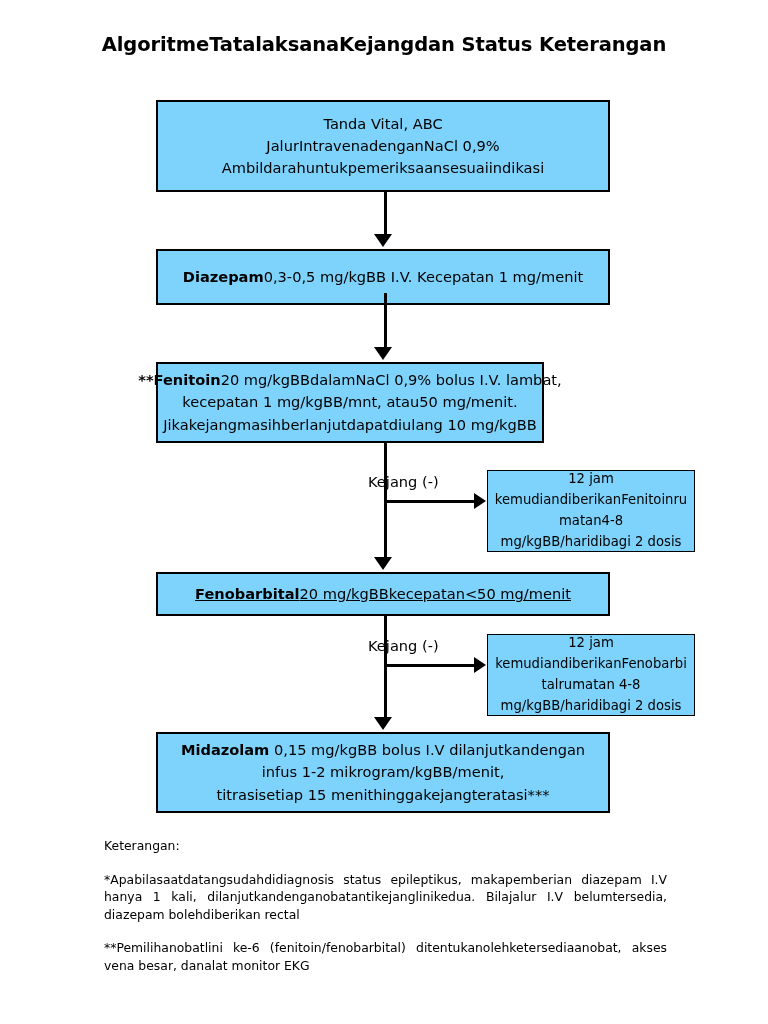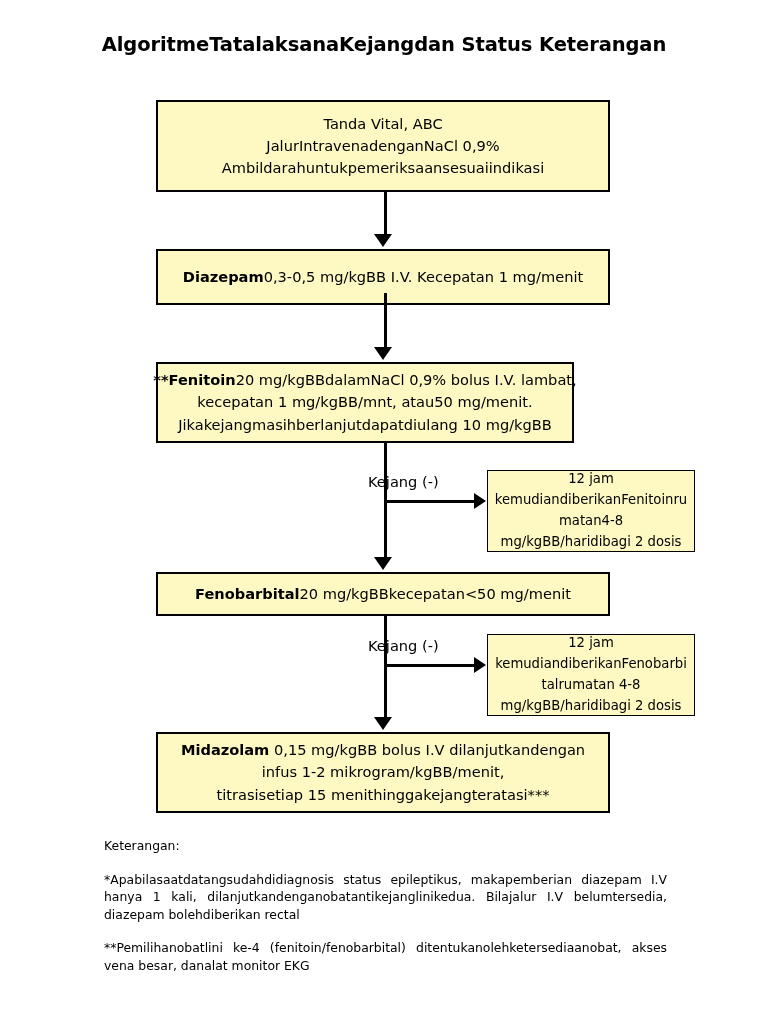--- a/index.html
+++ b/index.html
@@ -32,40 +32,40 @@
     font-size: 19.5px;
     font-weight: bold;
     letter-spacing: -0.1px;
   }
 
   
   .box {
     position: absolute;
     box-sizing: border-box;
     border: 2.6px solid #000;
-    background: #fef9c3;
+    background: #7dd3fc;
     display: flex;
     flex-direction: column;
     align-items: center;
     justify-content: center;
     text-align: center;
     font-size: 14.6px;
     line-height: 1.52;
   }
   .box.thin {
     border-width: 1.9px;
   }
   .box .ln { display: block; white-space: nowrap; }
   .box b { font-weight: bold; }
 
   
   #box-initial   { left: 156px; top: 100px;  width: 454px; height: 92px; }
   #box-diazepam  { left: 156px; top: 249px;  width: 454px; height: 56px; }
-  #box-fenitoin  { left: 156px; top: 362px;  width: 418px; height: 81px; }
-  #box-fenobarb  { left: 156px; top: 572px;  width: 454px; height: 44px; }
+  #box-fenitoin  { left: 156px; top: 362px;  width: 388px; height: 81px; }
+  #box-fenobarb  { left: 156px; top: 572px;  width: 454px; height: 44px; text-decoration: underline; }
   #box-midazolam { left: 156px; top: 732px;  width: 454px; height: 81px; }
 
   
   #box-side-fenitoin  { left: 487px; top: 470px; width: 208px; height: 82px;
                         font-size: 13.2px; line-height: 1.58; }
   #box-side-fenobarb  { left: 487px; top: 634px; width: 208px; height: 82px;
                         font-size: 13.2px; line-height: 1.58; }
   #box-side-fenitoin .ln, #box-side-fenobarb .ln { white-space: normal; text-align: center; }
 
   
@@ -203,16 +203,16 @@
 
   <div class="box" id="box-midazolam">
     <span class="ln"><b>Midazolam</b><span> 0,15 mg/kgBB bolus I.V dilanjutkandengan</span></span>
     <span class="ln">infus 1-2 mikrogram/kgBB/menit,</span>
     <span class="ln">titrasisetiap 15 menithinggakejangteratasi***</span>
   </div>
 
   <div class="notes">
     <p class="note plain">Keterangan:</p>
     <p class="note">*Apabilasaatdatangsudahdidiagnosis status epileptikus, makapemberian diazepam I.V hanya 1 kali, dilanjutkandenganobatantikejanglinikedua. Bilajalur I.V belumtersedia, diazepam bolehdiberikan rectal</p>
-    <p class="note">**Pemilihanobatlini ke-4 (fenitoin/fenobarbital) ditentukanolehketersediaanobat, akses vena besar, danalat monitor EKG</p>
+    <p class="note">**Pemilihanobatlini ke-6 (fenitoin/fenobarbital) ditentukanolehketersediaanobat, akses vena besar, danalat monitor EKG</p>
   </div>
 
 </div>
 
 </body></html>

